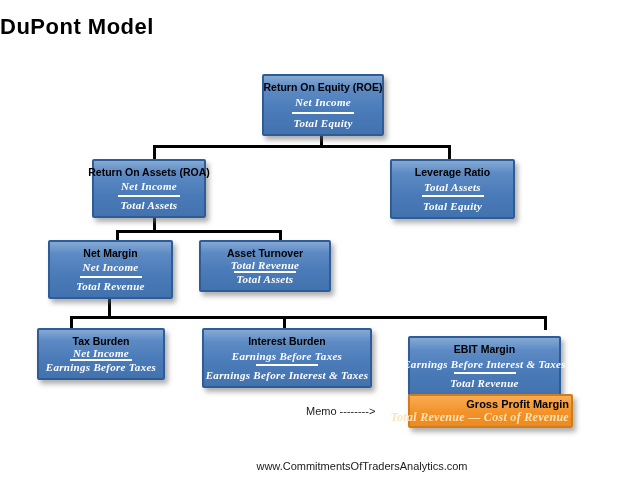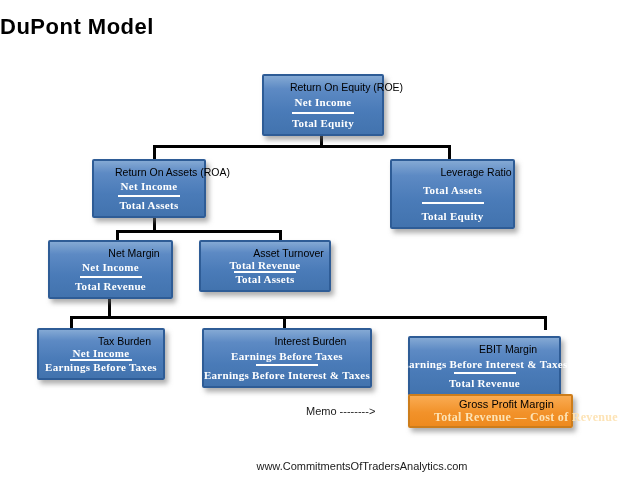--- a/index.html
+++ b/index.html
@@ -12,35 +12,35 @@
     font-size:22px;font-weight:bold;color:#000;letter-spacing:.5px;
   }
   .box{
     position:absolute;box-sizing:border-box;
     background:linear-gradient(180deg,#84a9d4 0%,#5d8ac4 22%,#4a7bb8 60%,#4273ae 100%);
     border:2px solid #2e5c96;border-radius:2px;
     box-shadow:3px 4px 5px rgba(110,110,110,.55);
     display:flex;flex-direction:column;align-items:center;justify-content:space-between;
     padding:5px 2px 5px;
   }
-  .box-title{font-size:10.5px;font-weight:normal;color:#000;white-space:nowrap;margin-left:47px;}
+  .box-title{font-size:10.5px;font-weight:bold;color:#000;white-space:nowrap;}
   .frac{
-    color:#ffffff;font-family:"Liberation Serif",serif;font-weight:600;
+    color:#ffffff;font-family:"Liberation Serif",serif;font-style:italic;font-weight:600;
     font-size:11px;letter-spacing:.3px;white-space:nowrap;
   }
   .frac-bar{width:62px;height:2px;background:#ffffff;}
   .vline,.hline{position:absolute;background:#000000;}
   .vline{width:3px;}
   .hline{height:3px;}
   #gross-profit{
     position:absolute;box-sizing:border-box;
     background:linear-gradient(180deg,#f9ab52 0%,#f2922a 55%,#ee8a1e 100%);
     border:2px solid #cd7d1b;border-radius:2px;
     box-shadow:3px 4px 5px rgba(110,110,110,.55);
-    display:flex;flex-direction:column;align-items:flex-start;justify-content:center;
+    display:flex;flex-direction:column;align-items:flex-end;justify-content:center;
     padding:2px;
   }
   #gross-profit .box-title{font-size:11px;}
   #gross-profit .frac{color:#fde3b5;font-size:12px;padding-left:22px;}
   #memo-label{position:absolute;left:306px;top:405px;font-size:11px;color:#1a1a1a;}
   #footer-url{
     position:absolute;top:460px;left:3px;width:100%;text-align:center;
     font-size:11px;color:#1a1a1a;padding-left:40px;
   }
 </style>
@@ -74,21 +74,21 @@
     <div class="frac">Total Equity</div>
   </div>
 
   <div class="box" style="left:92px;top:159px;width:114px;height:59px">
     <div class="box-title">Return On Assets (ROA)</div>
     <div class="frac">Net Income</div>
     <div class="frac-bar"></div>
     <div class="frac">Total Assets</div>
   </div>
 
-  <div class="box" style="left:390px;top:159px;width:125px;height:70px">
+  <div class="box" style="left:390px;top:159px;width:125px;height:60px">
     <div class="box-title">Leverage Ratio</div>
     <div class="frac">Total Assets</div>
     <div class="frac-bar"></div>
     <div class="frac">Total Equity</div>
   </div>
 
   <div class="box" style="left:48px;top:240px;width:125px;height:59px">
     <div class="box-title">Net Margin</div>
     <div class="frac">Net Income</div>
     <div class="frac-bar"></div>

